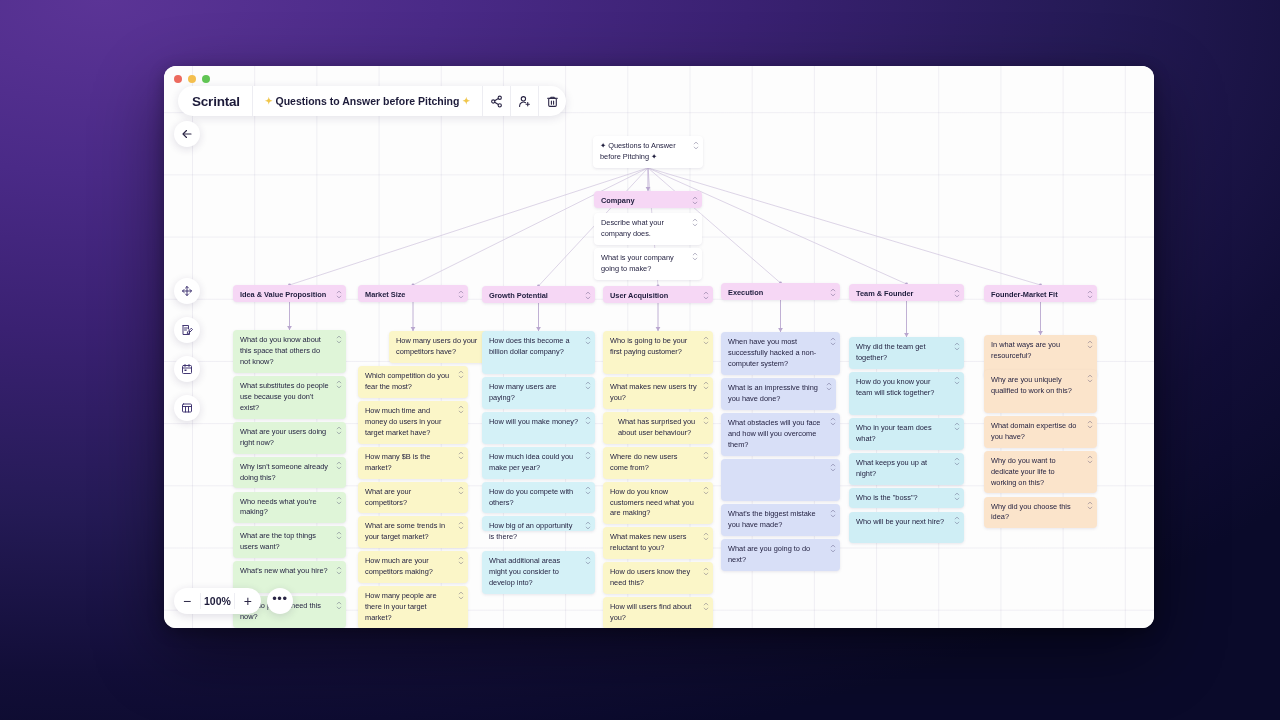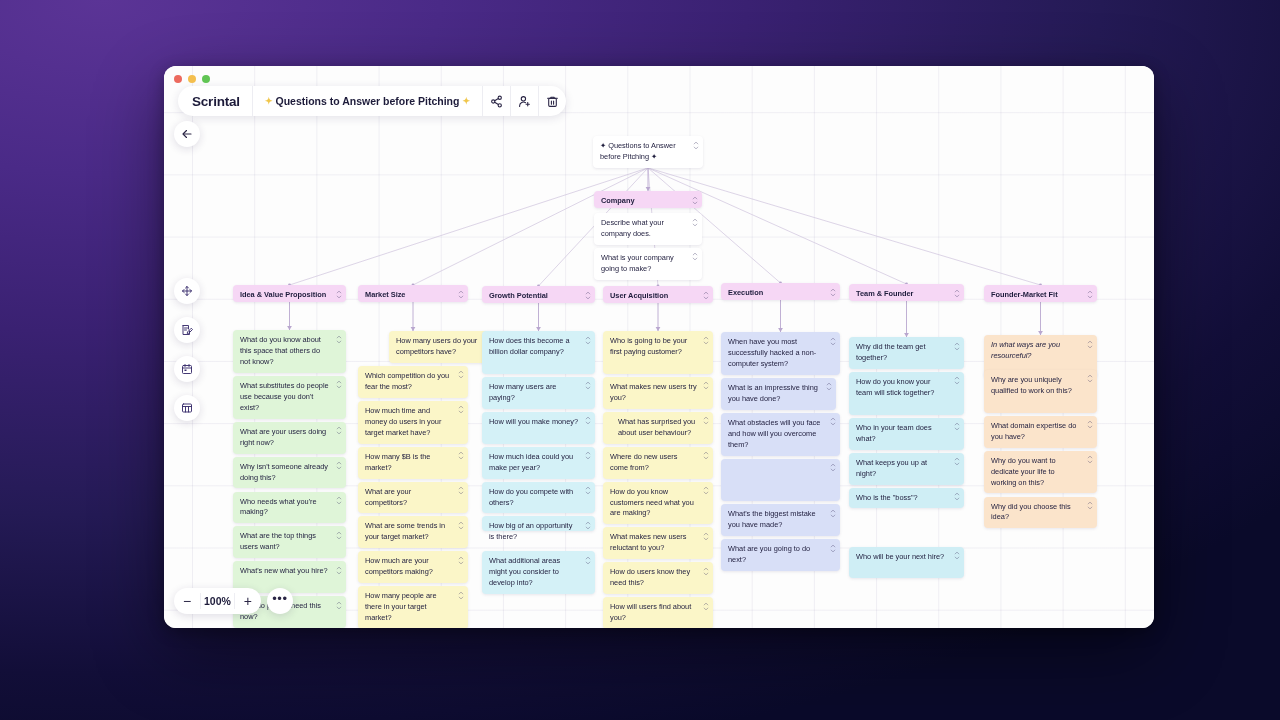--- a/index.html
+++ b/index.html
@@ -782,21 +782,21 @@
           <span class="node-text">Who is the "boss"?</span>
           <span class="handle">
             <svg viewBox="0 0 10 6" fill="none" stroke="#3a3560" stroke-width="1.4" stroke-linecap="round">
               <polyline points="2,4.5 5,1.5 8,4.5"></polyline>
             </svg>
             <svg viewBox="0 0 10 6" fill="none" stroke="#3a3560" stroke-width="1.4" stroke-linecap="round">
               <polyline points="2,1.5 5,4.5 8,1.5"></polyline>
             </svg>
           </span>
         </div>
-        <div class="node c-cyan2" style="left: 685px; top: 445.5px; width: 115px; height: 31.9px; margin-top: 35px;">
+        <div class="node c-cyan2" style="left: 685px; top: 445.5px; width: 115px; height: 31.9px;">
           <span class="node-text">Who will be your next hire?</span>
           <span class="handle">
             <svg viewBox="0 0 10 6" fill="none" stroke="#3a3560" stroke-width="1.4" stroke-linecap="round">
               <polyline points="2,4.5 5,1.5 8,4.5"></polyline>
             </svg>
             <svg viewBox="0 0 10 6" fill="none" stroke="#3a3560" stroke-width="1.4" stroke-linecap="round">
               <polyline points="2,1.5 5,4.5 8,1.5"></polyline>
             </svg>
           </span>
         </div>
@@ -804,21 +804,21 @@
           <span class="node-text">Founder-Market Fit</span>
           <span class="handle">
             <svg viewBox="0 0 10 6" fill="none" stroke="#3a3560" stroke-width="1.4" stroke-linecap="round">
               <polyline points="2,4.5 5,1.5 8,4.5"></polyline>
             </svg>
             <svg viewBox="0 0 10 6" fill="none" stroke="#3a3560" stroke-width="1.4" stroke-linecap="round">
               <polyline points="2,1.5 5,4.5 8,1.5"></polyline>
             </svg>
           </span>
         </div>
-        <div class="node c-peach" style="left: 820px; top: 269px; width: 113px; height: 43px; font-style: italic;">
+        <div class="node c-peach" style="left: 820px; top: 269px; width: 113px; height: 43px;">
           <span class="node-text">In what ways are you resourceful?</span>
           <span class="handle">
             <svg viewBox="0 0 10 6" fill="none" stroke="#3a3560" stroke-width="1.4" stroke-linecap="round">
               <polyline points="2,4.5 5,1.5 8,4.5"></polyline>
             </svg>
             <svg viewBox="0 0 10 6" fill="none" stroke="#3a3560" stroke-width="1.4" stroke-linecap="round">
               <polyline points="2,1.5 5,4.5 8,1.5"></polyline>
             </svg>
           </span>
         </div>

